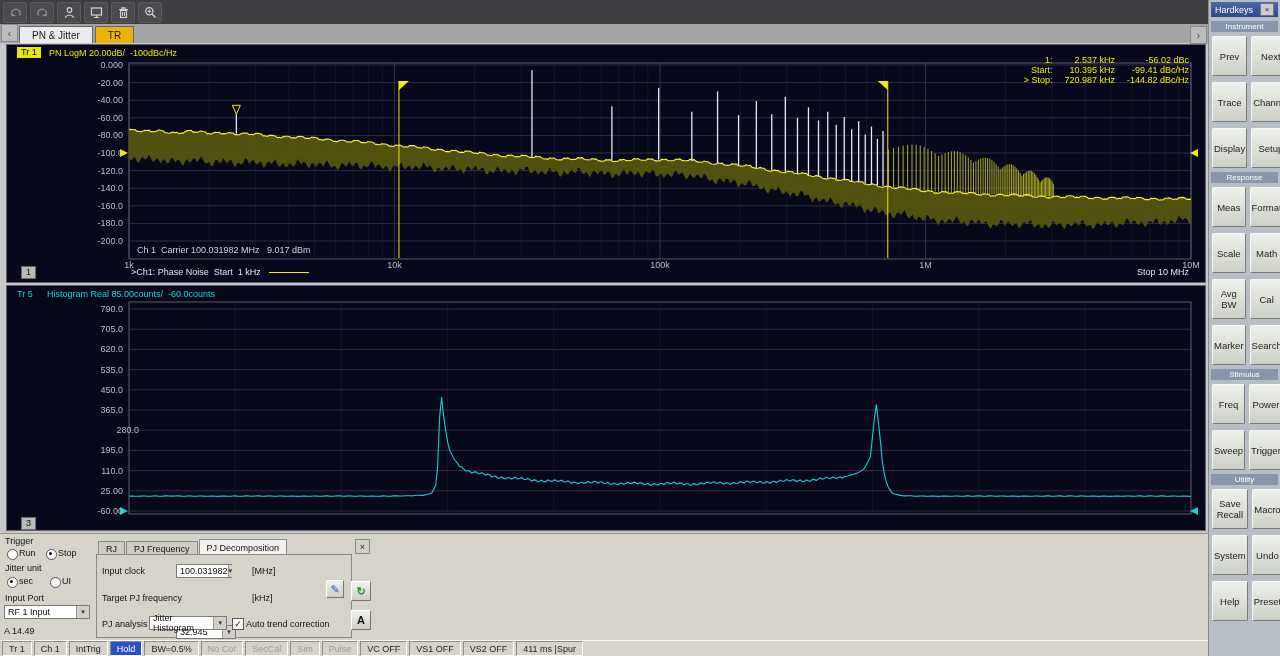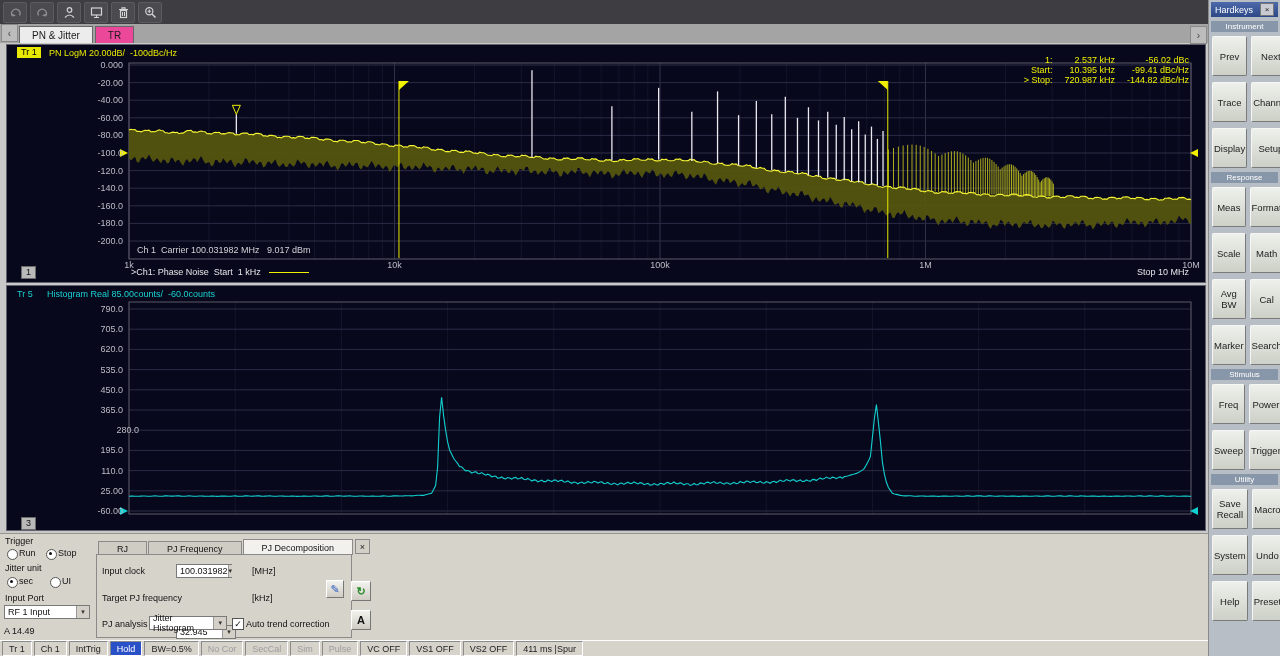--- a/index.html
+++ b/index.html
@@ -4,21 +4,21 @@
 <style>
   body{margin:0;background:#888}
   .app{position:relative;width:1280px;height:656px;background:#c8c8c8;font-family:"Liberation Sans",sans-serif;overflow:hidden;font-size:9px;color:#111}
   
   .toolbar{position:absolute;left:0;top:0;width:1208px;height:24px;background:#3e3e42;display:flex;align-items:center;gap:3px;padding-left:3px;box-sizing:border-box}
   .tbtn{width:22px;height:19px;display:flex;align-items:center;justify-content:center;background:#4a4a4f;border:1px solid #5a5a60;border-radius:2px}
   .tbtn svg{display:block}
   
   .tabbar{position:absolute;left:0;top:24px;width:1208px;height:19px;background:#a4a4a4;display:flex;align-items:flex-end}
   .scrollbtn{width:15px;height:16px;margin:0 1px 1px 1px;background:#bcbcbc;border:1px solid #8a8a8a;color:#444;font-size:10px;display:flex;align-items:center;justify-content:center}
-  .tab{height:16px;padding:0 12px;font-size:10px;display:flex;align-items:center;background:#ec4899;color:#1a1a1a;border:1px solid #666;border-bottom:none;margin-right:2px}
+  .tab{height:16px;padding:0 12px;font-size:10px;display:flex;align-items:center;background:#eab308;color:#1a1a1a;border:1px solid #666;border-bottom:none;margin-right:2px}
   .tab.active{background:#ececec}
   .scrollbtn.right{position:absolute;left:1189px;top:2px}
   
   .chart{position:absolute;background:#08081c;border:1px solid #62626e;box-sizing:border-box}
   #chart1{left:6px;top:44px;width:1200px;height:239px}
   #chart2{left:6px;top:285px;width:1200px;height:246px}
   .chart svg{position:absolute;left:0;top:0}
   .trbadge{position:absolute;left:10px;top:2px;background:#e8e800;color:#000;padding:0 4px;line-height:11px;font-size:9px}
   .trtitle{position:absolute;left:42px;top:3px;color:#e8e800;font-size:9px;white-space:pre}
   .trbadge2{position:absolute;left:10px;top:3px;color:#18d2d2;font-size:9px}
@@ -34,21 +34,21 @@
   .histinfo{position:absolute;left:642px;top:3px;display:grid;grid-template-columns:auto auto;gap:0 5px;font-size:8px;line-height:8.5px;color:#e89a20}
   .histinfo .l{text-align:right}
   
   .bottom{position:absolute;left:0;top:533px;width:1208px;height:107px;background:#d6d3cb;border-top:1px solid #98958e;box-sizing:border-box}
   .lbl{position:absolute;font-size:9px;color:#111}
   .radio{position:absolute;width:9px;height:9px;border-radius:50%;background:#fff;border:1px solid #555}
   .radio.checked::after{content:"";position:absolute;left:2px;top:2px;width:3px;height:3px;background:#111;border-radius:50%}
   .combo{position:absolute;background:#fff;border:1px solid #7a7a7a;height:14px;display:flex;align-items:center;font-size:9px;padding-left:3px;box-sizing:border-box}
   .combo .arrow{margin-left:auto;width:12px;align-self:stretch;background:#d4d0c8;border-left:1px solid #999;display:flex;align-items:center;justify-content:center;font-size:7px;color:#333}
   .dtabs{position:absolute;left:98px;top:540px;display:flex;align-items:flex-end;height:15px}
-  .dtab{height:13px;font-size:9px;padding:0 18px;display:flex;align-items:center;border:1px solid #8a8a8a;border-bottom:none;background:#cfccc4;margin-right:1px}
+  .dtab{height:13px;font-size:9px;padding:0 7px;display:flex;align-items:center;border:1px solid #8a8a8a;border-bottom:none;background:#cfccc4;margin-right:1px}
   .dtab.active{background:#f2f1ed;height:15px}
   .dbody{position:absolute;left:96px;top:554px;width:254px;height:82px;border:1px solid #8a8a8a}
   .closebtn{position:absolute;width:13px;height:13px;background:#d2cfc7;border:1px solid #888;display:flex;align-items:center;justify-content:center;font-size:9px;color:#222}
   .sqbtn{position:absolute;background:linear-gradient(#f2f2ee,#cfccc4);border:1px solid;border-color:#fff #777 #777 #fff;display:flex;align-items:center;justify-content:center;font-size:11px}
   .checkbox{position:absolute;width:10px;height:10px;background:#fff;border:1px solid #555;display:flex;align-items:center;justify-content:center;font-size:9px;line-height:9px;color:#111}
   
   .hardkeys{position:absolute;left:1208px;top:0;width:72px;height:656px;background:#b7bec6;border-left:1px solid #8a8a8a;box-sizing:border-box}
   .hk-header{height:15px;margin:2px;background:linear-gradient(#4d69ab,#2c4886);color:#fff;font-size:9px;display:flex;align-items:center;padding:0 4px}
   .hk-close{margin-left:auto;width:12px;height:11px;background:#c8ccd2;border:1px solid #777;color:#222;font-size:8px;display:flex;align-items:center;justify-content:center}
   .hk-section{margin:4px 2px 0;background:#8796a8;color:#fff;font-size:8px;text-align:center;height:11px;line-height:11px}

